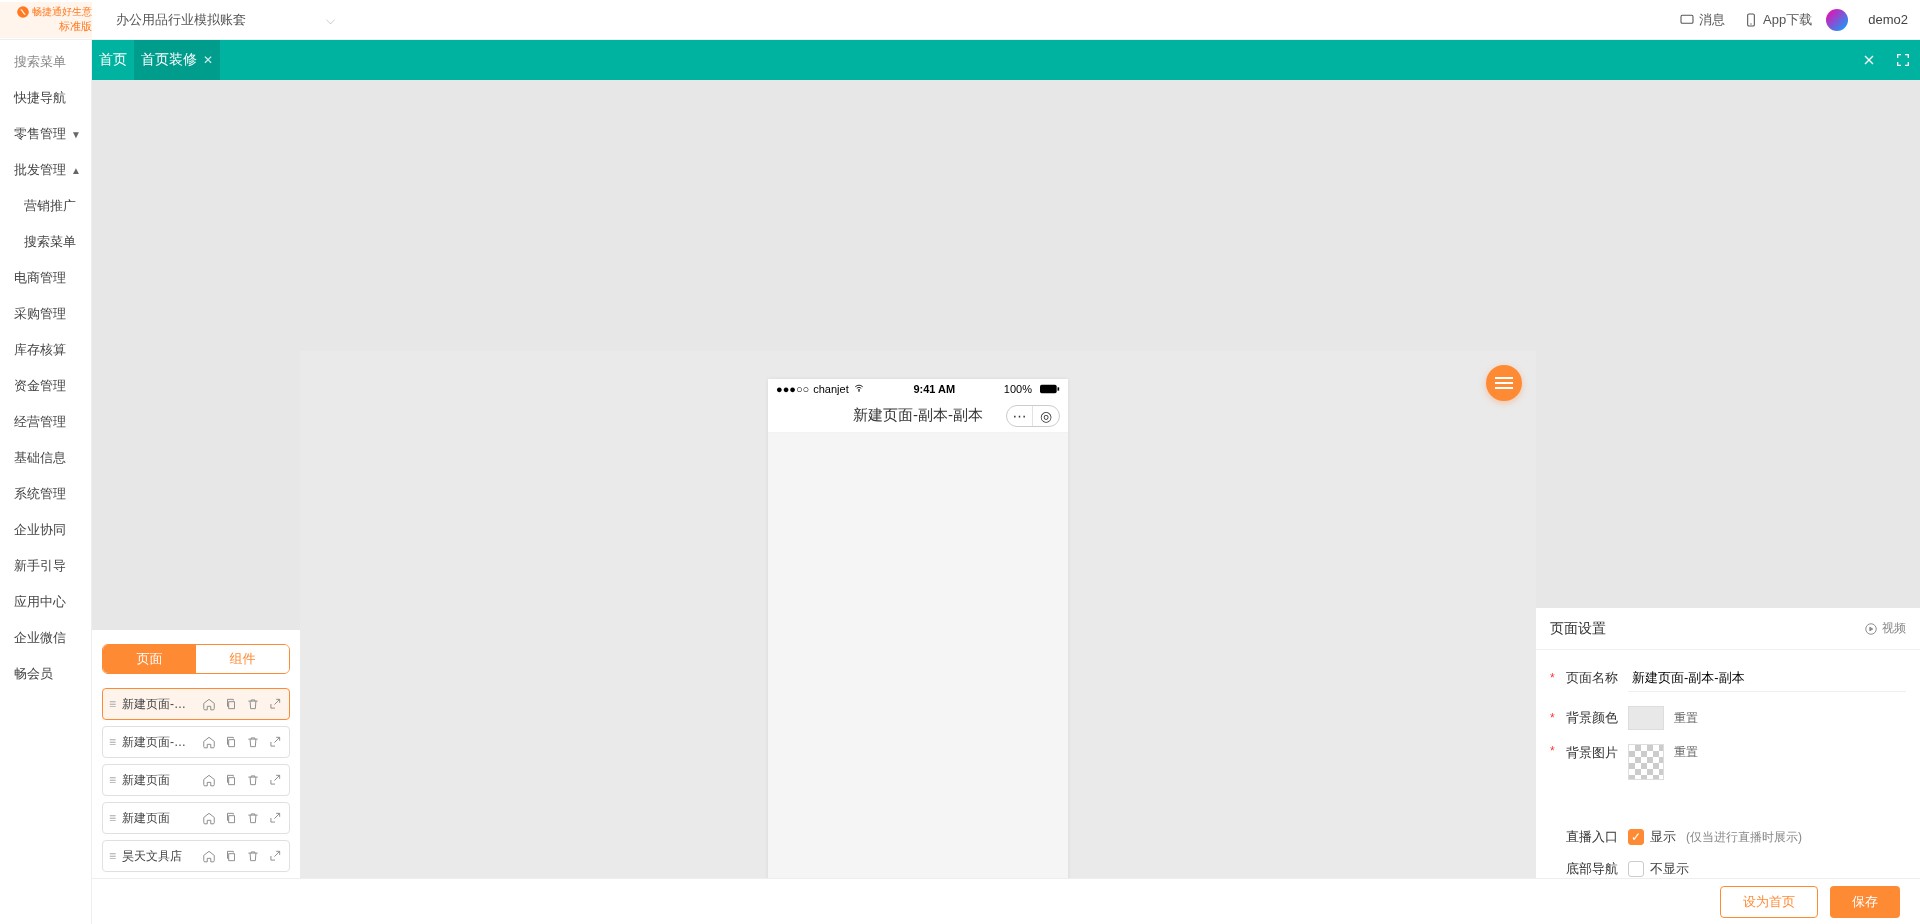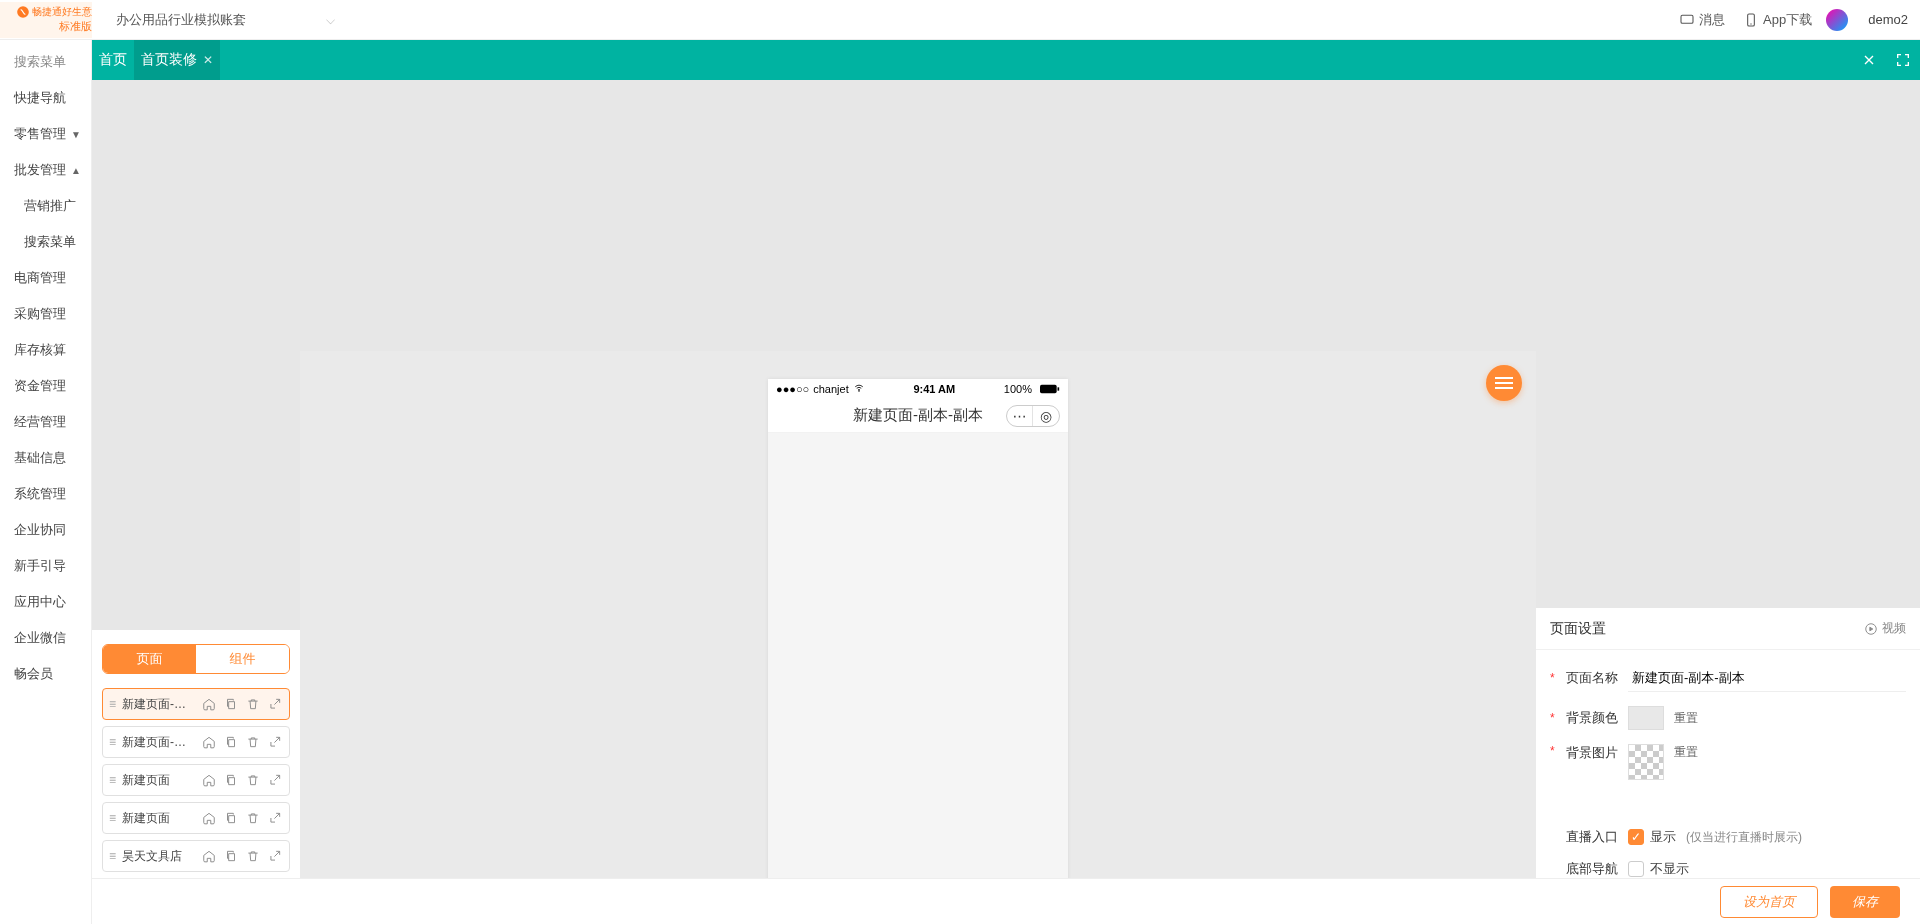--- a/index.html
+++ b/index.html
@@ -89,21 +89,21 @@
       conic-gradient(#ccc 25%, #fff 0 50%, #ccc 0 75%, #fff 0) 0 0/12px 12px;
       border: 1px solid #ddd; }
   .frow .reset { font-size: 12px; color: #666; cursor: pointer; }
   .frow .hint { font-size: 12px; color: #888; }
   .chk { display: flex; align-items: center; gap: 6px; font-size: 13px; color: #444; }
   .chk .box { width: 16px; height: 16px; border: 1px solid #ccc; border-radius: 3px; display: flex; align-items: center; justify-content: center; font-size: 12px; color: #fff; }
   .chk.on .box { background: #ff8a34; border-color: #ff8a34; }
   .sec-gap { height: 20px; }
 
   
-  .bottombar { position: absolute; left: 0; right: 0; bottom: 0; height: 46px; background: #fff; border-top: 1px solid #eee; display: flex; align-items: center; justify-content: flex-end; gap: 12px; padding: 0 20px; font-style: italic; }
+  .bottombar { position: absolute; left: 0; right: 0; bottom: 0; height: 46px; background: #fff; border-top: 1px solid #eee; display: flex; align-items: center; justify-content: flex-end; gap: 12px; padding: 0 20px; }
   .btn { height: 32px; padding: 0 22px; border-radius: 4px; font-size: 13px; display: flex; align-items: center; cursor: pointer; }
   .btn.ghost { border: 1px solid #ff8a34; color: #ff8a34; background: #fff; }
   .btn.primary { background: #ff8a34; color: #fff; }
 
   .work-inner { position: relative; flex: 1; display: flex; min-height: 0; }
 </style>
 </head>
 <body>
 
 <div class="topbar">

